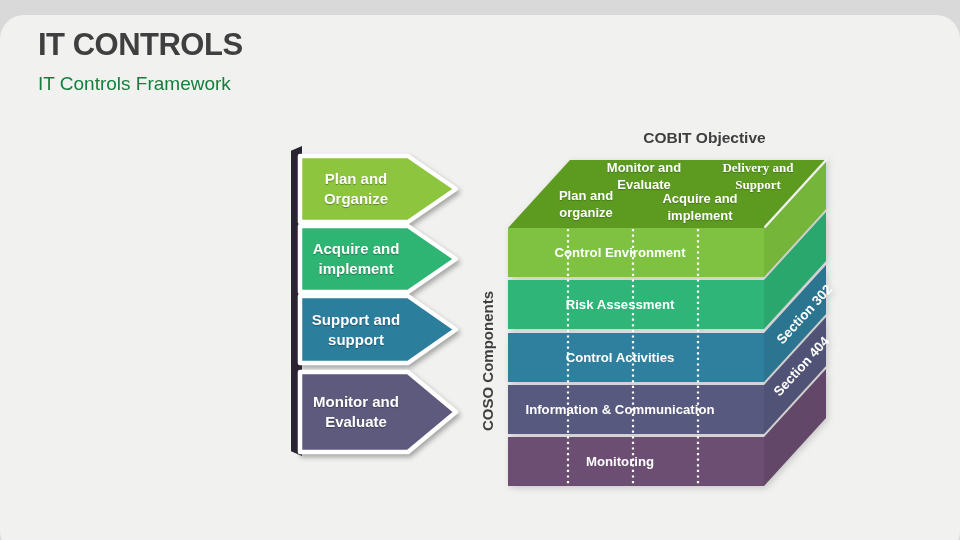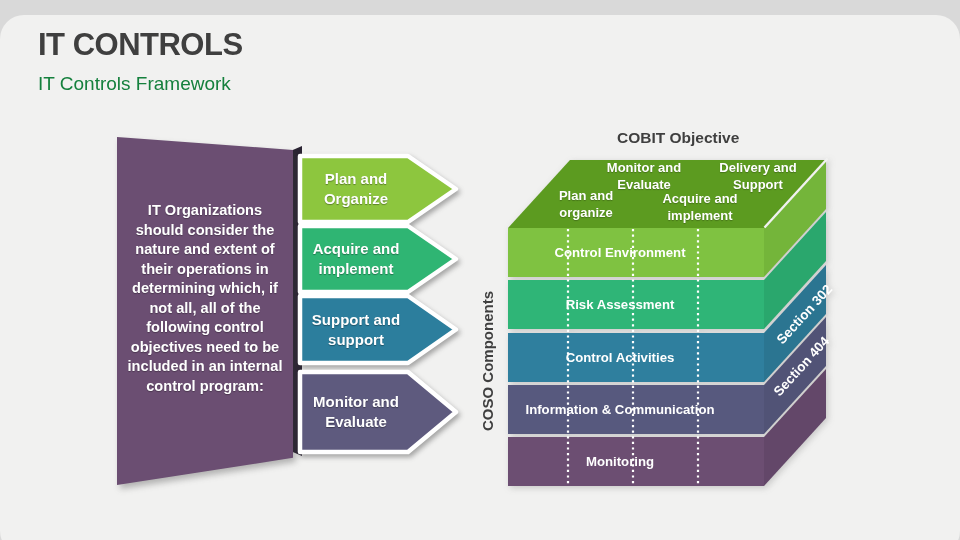--- a/index.html
+++ b/index.html
@@ -27,51 +27,38 @@
   .arrow-label{position:absolute;width:112px;display:flex;align-items:center;justify-content:center;
                text-align:center;color:#fff;font-size:15px;font-weight:bold;line-height:20px;
                white-space:pre-line;text-shadow:0 1px 1px rgba(0,0,0,.35);}
 
   
   .stack-svg{position:absolute;left:480px;top:105px;
              filter:drop-shadow(2px 2px 3px rgba(80,80,80,.25));}
   .stack-svg text{font-family:"Liberation Sans","DejaVu Sans",sans-serif;}
   .layer-label{fill:#fff;font-size:13.2px;font-weight:bold;text-anchor:middle;}
   .section-label{fill:#fff;font-size:13.5px;font-weight:bold;text-anchor:middle;}
-  .cobit-title{position:absolute;left:617px;top:114px;width:175px;text-align:left;
+  .cobit-title{position:absolute;left:617px;top:114px;width:175px;text-align:center;
                font-size:15.5px;font-weight:bold;color:#3F3F3F;}
   .coso-axis{position:absolute;left:409px;top:336px;width:160px;height:20px;
              transform:rotate(-90deg);text-align:center;
              font-size:15px;font-weight:bold;color:#3F3F3F;}
   .top-label{position:absolute;width:120px;text-align:center;color:#fff;
              font-size:13px;font-weight:bold;line-height:17px;white-space:pre-line;
              text-shadow:0 1px 1px rgba(0,0,0,.25);}
 </style>
 </head>
 <body>
 
 <div class="slide">
 
   <div class="title">IT CONTROLS</div>
   <div class="subtitle">IT Controls Framework</div>
 
   <div class="spine"></div>
-  <div class="panel-wrap">
-    <div class="panel"></div>
-    <div class="panel-text">IT Organizations
-should consider the
-nature and extent of
-their operations in
-determining which, if
-not all, all of the
-following control
-objectives need to be
-included in an internal
-control program:</div>
-  </div>
 
   <svg class="arrows-svg" width="190" height="320" viewBox="290 128 190 320">
     <path d="M300,141 H408 L456,174 L408,207 H300 Z" stroke="#FFFFFF" stroke-width="4.5" stroke-linejoin="round" fill="#8DC63E"></path>
     <path d="M300,211 H408 L456,244 L408,277 H300 Z" stroke="#FFFFFF" stroke-width="4.5" stroke-linejoin="round" fill="#2FB573"></path>
     <path d="M300,281 H408 L456,314.5 L408,348 H300 Z" stroke="#FFFFFF" stroke-width="4.5" stroke-linejoin="round" fill="#2C7E9D"></path>
     <path d="M300,357 H408 L456,397 L408,437 H300 Z" stroke="#FFFFFF" stroke-width="4.5" stroke-linejoin="round" fill="#5E5A7E"></path>
   </svg>
   <div class="arrow-label" style="left:300px;top:141px;height:66px;">Plan and
 Organize</div>
   <div class="arrow-label" style="left:300px;top:211px;height:66px;">Acquire and
@@ -118,16 +105,16 @@
     <text class="section-label" x="804" y="304" transform="rotate(-47.6 804 299)">Section 302</text>
     <text class="section-label" x="801" y="356" transform="rotate(-47.6 801 351)">Section 404</text>
   </svg>
 
   <div class="top-label" style="left:526px;top:172px;">Plan and
 organize</div>
   <div class="top-label" style="left:584px;top:144px;">Monitor and
 Evaluate</div>
   <div class="top-label" style="left:640px;top:175px;">Acquire and
 implement</div>
-  <div class="top-label" style="left:698px;top:144px;">Delivery and
+  <div class="top-label" style="left:698px;top:144px;font-family:Liberation Serif, serif;">Delivery and
 Support</div>
 
 </div>
 
 </body></html>

